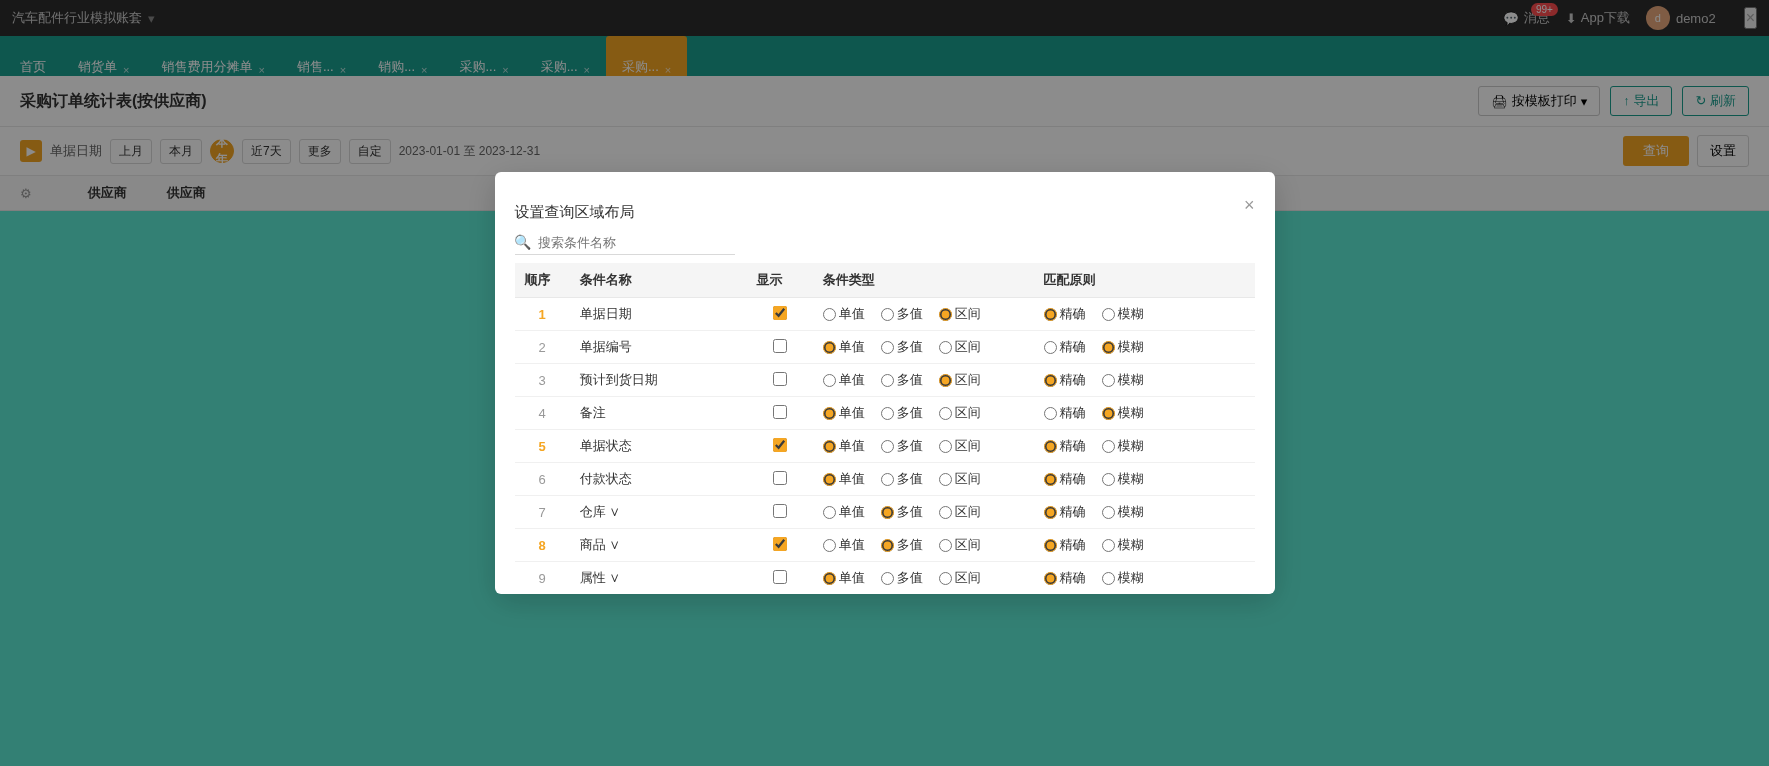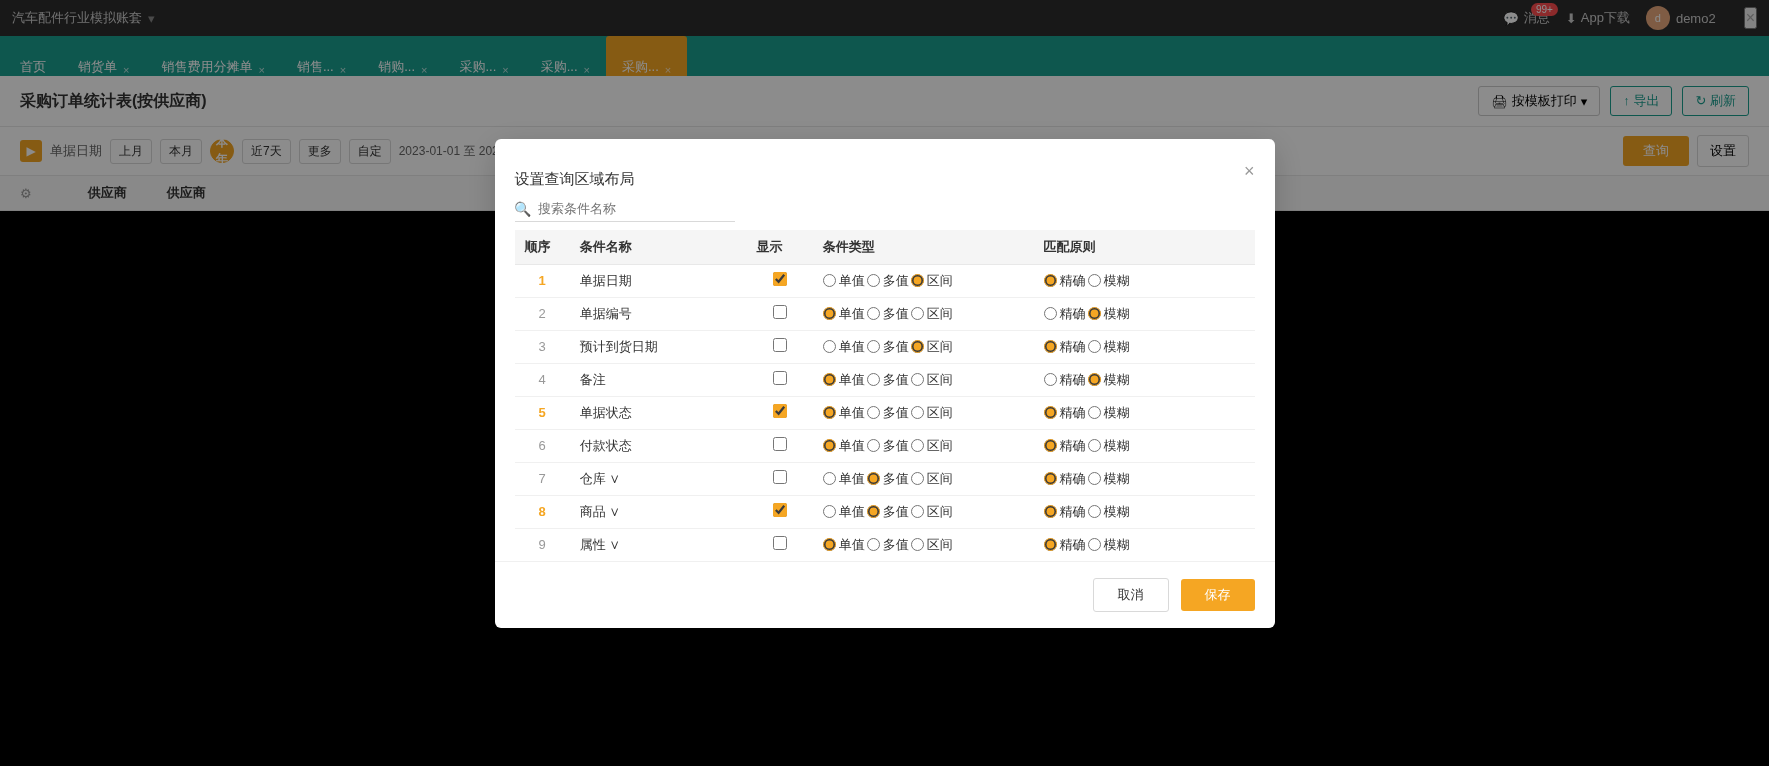--- a/index.html
+++ b/index.html
@@ -167,21 +167,21 @@
     .modal-table tbody tr td {
       padding: 7px 10px;
       border-bottom: 1px solid #f0f0f0;
       font-size: 13px;
       color: #333;
       vertical-align: middle;
     }
     .modal-table tbody tr:last-child td { border-bottom: none; }
 
     
-    .radio-group { display: flex; gap: 2px; }
+    .radio-group { display: flex; gap: 16px; }
     .radio-item { display: flex; align-items: center; gap: 3px; cursor: pointer; }
     .radio-item input[type=radio] { accent-color: #f5a623; cursor: pointer; }
 
     
     .cb { accent-color: #f5a623; cursor: pointer; width: 14px; height: 14px; }
 
     
     .modal-footer {
       padding: 16px 20px;
       display: flex;
@@ -201,21 +201,21 @@
 
     
     .modal-table::-webkit-scrollbar { width: 6px; }
     .modal-table::-webkit-scrollbar-track { background: #f5f5f5; }
     .modal-table::-webkit-scrollbar-thumb { background: #ccc; border-radius: 3px; }
 
     
     .bg-page {
       min-height: 766px;
       position: relative;
-      background: #000000;
+      background: #5eead4;
     }
     .col-header {
       display: flex;
       align-items: center;
       background: #fafafa;
       border-bottom: 1px solid #e8e8e8;
       padding: 8px 20px;
       gap: 40px;
     }
     .col-header-item { color: #333; font-size: 13px; font-weight: bold; }
@@ -509,19 +509,15 @@
     <div class="radio-group">
       <label class="radio-item"><input type="radio" name="match_8" checked="" style="accent-color: rgb(245, 166, 35);"> 精确</label>
       <label class="radio-item"><input type="radio" name="match_8" style="accent-color: rgb(245, 166, 35);"> 模糊</label>
     </div>
                 </td>
               </tr>
             </tbody>
         </table>
       </div>
 
-      <div class="modal-footer">
-        <button class="btn-cancel">取消</button>
-        <button class="btn-save">保存</button>
-      </div>
     </div>
   </div>
 </div>
 
 </body></html>

